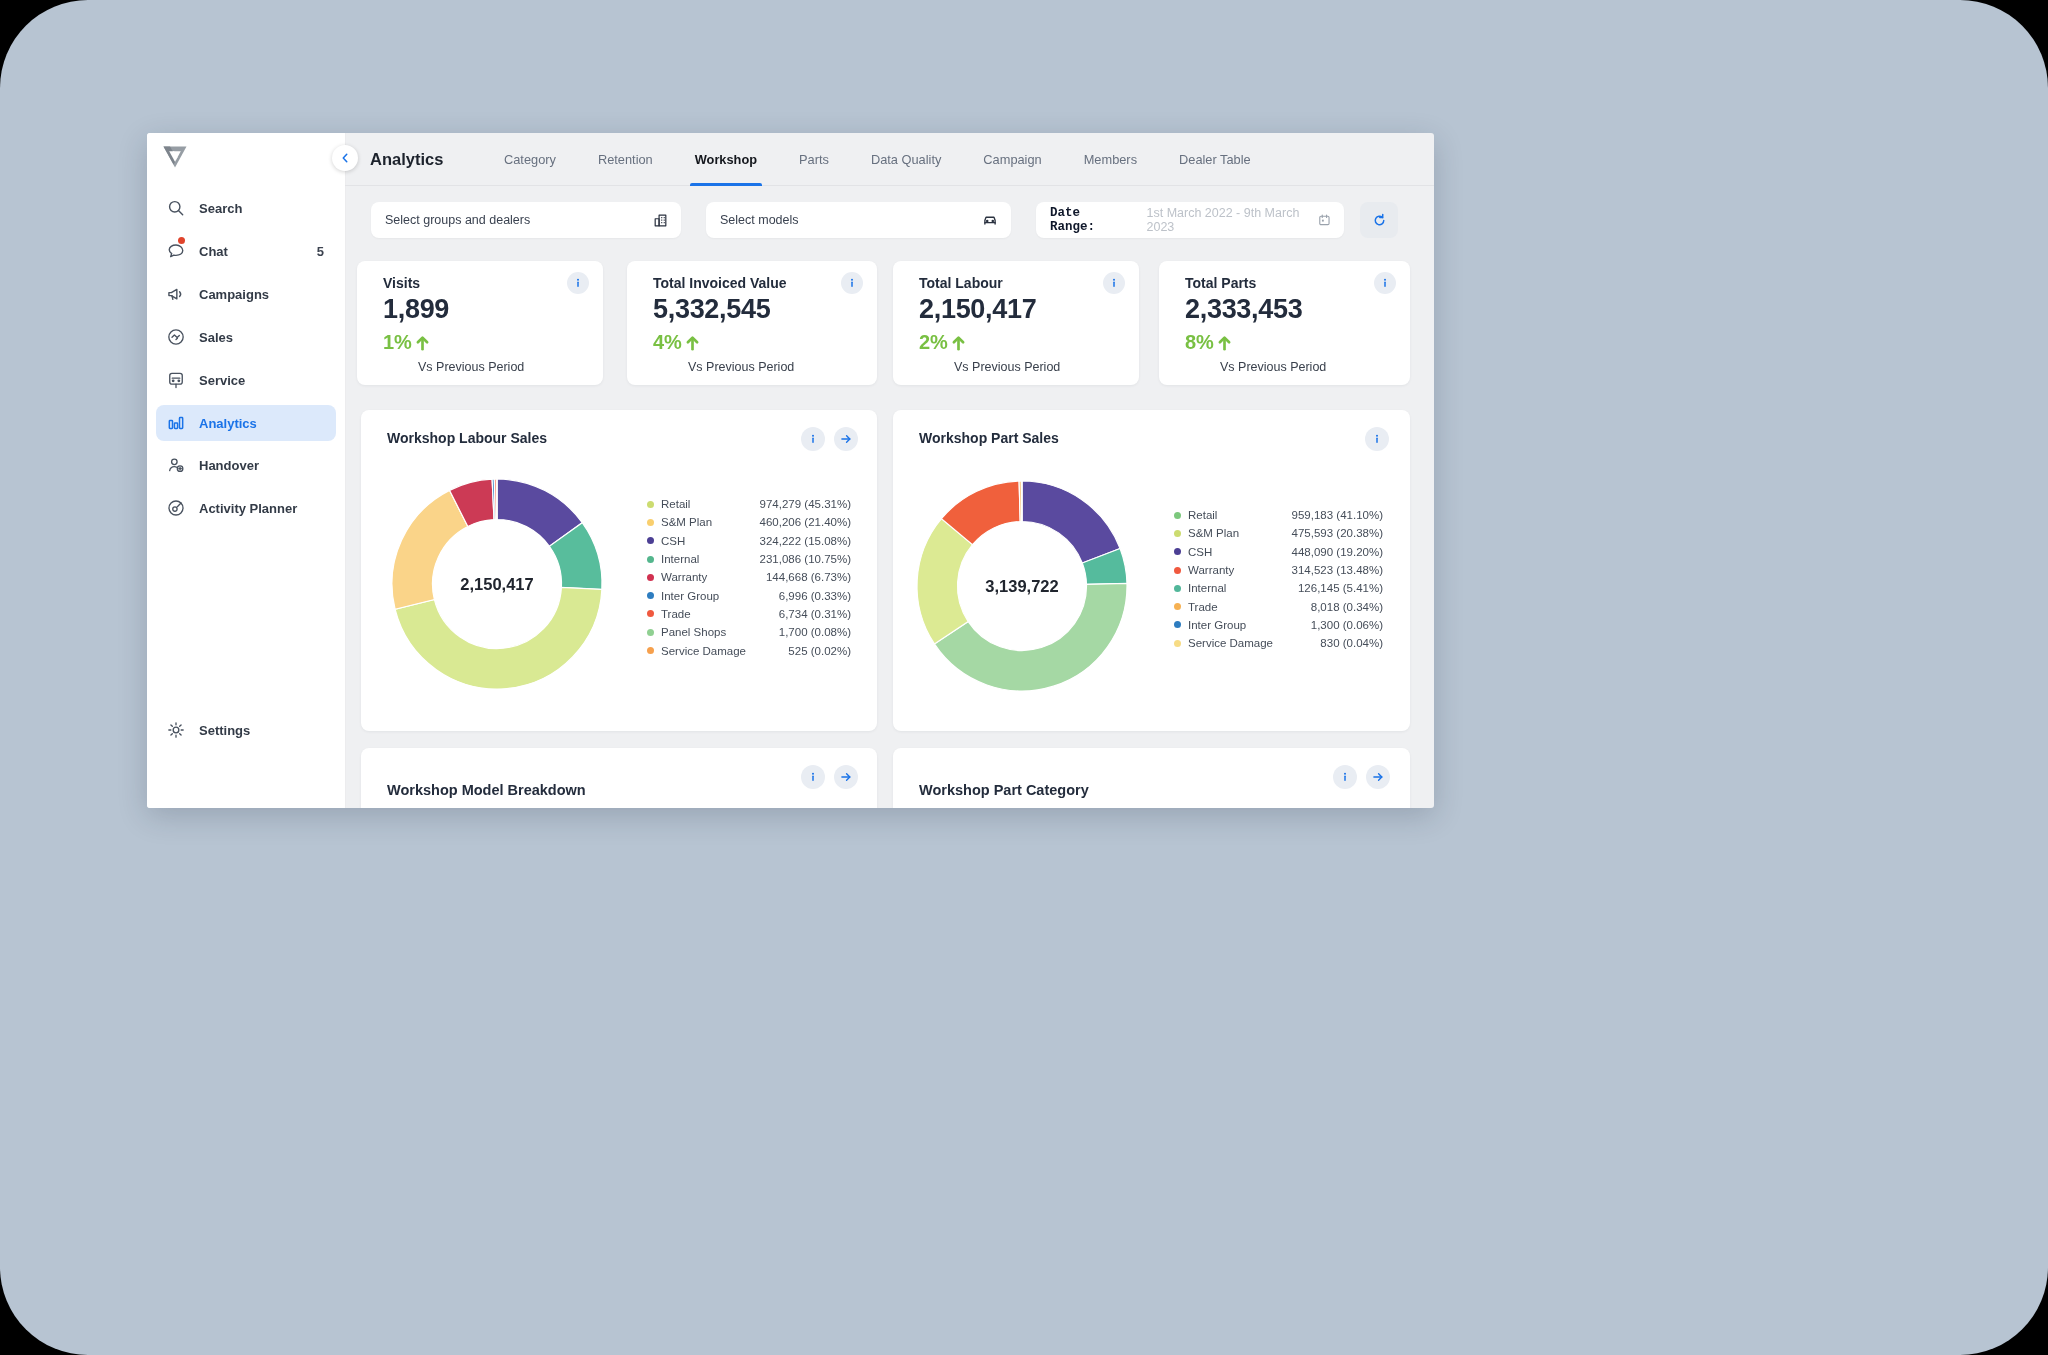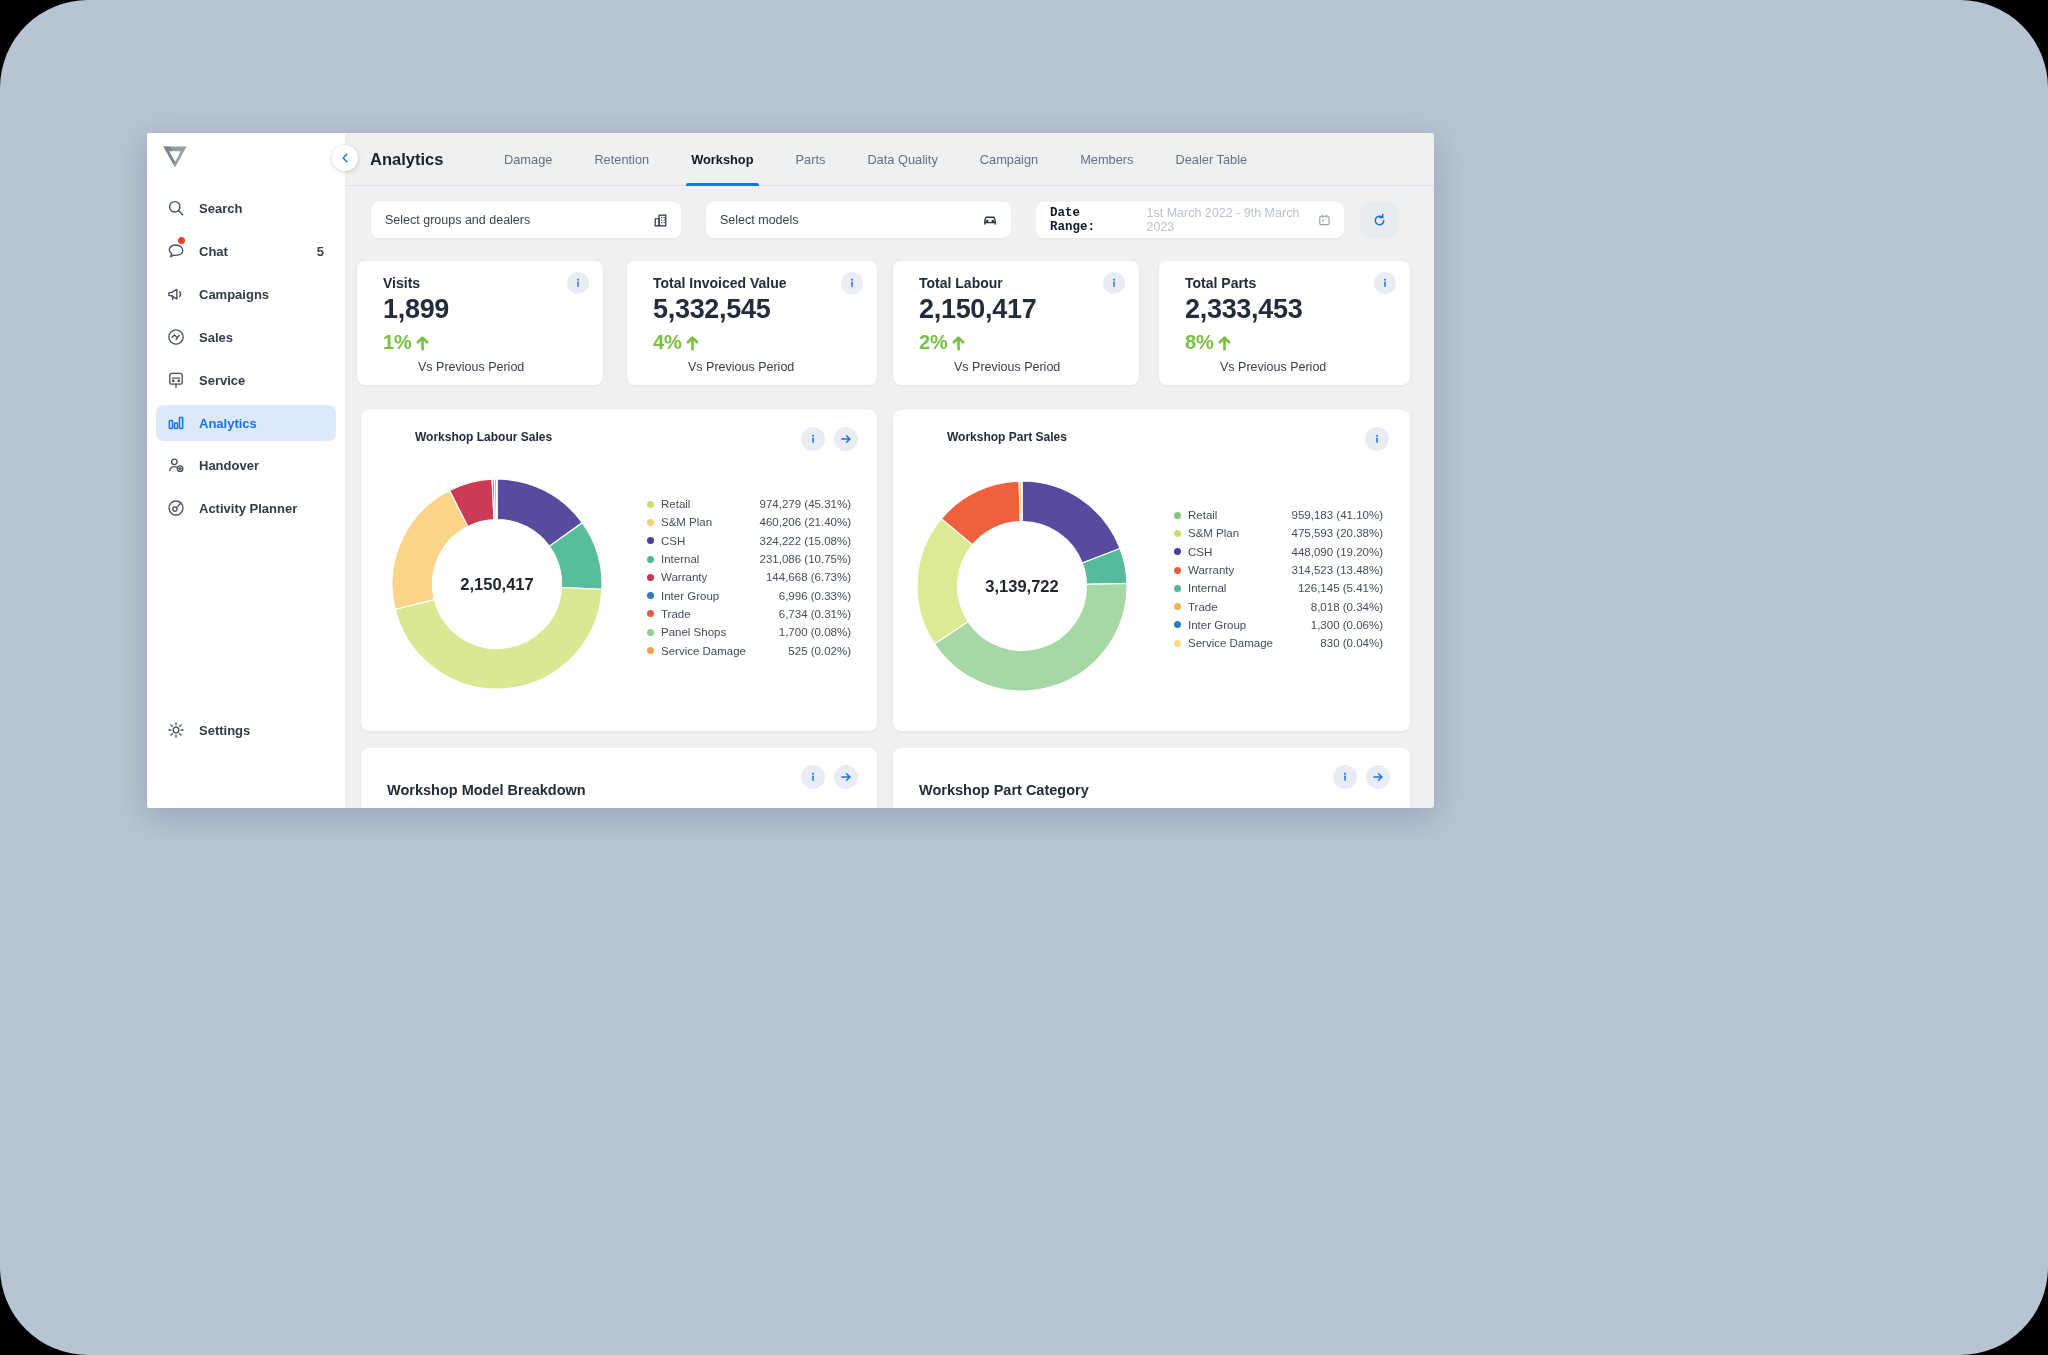--- a/index.html
+++ b/index.html
@@ -43,21 +43,21 @@
   .kpi0{left:12px;width:246px}.kpi1{left:282px;width:250px}.kpi2{left:548px;width:246px}.kpi3{left:814px;width:251px}
   .kpi-title{position:absolute;left:26px;top:14px;font-size:14px;font-weight:700;color:#232c3c;}
   .info-badge{position:absolute;right:14px;top:11px;width:22px;height:22px;border-radius:50%;background:#e9edf3;display:flex;align-items:center;justify-content:center;cursor:pointer;}
   .kpi-value{position:absolute;left:26px;top:33px;font-size:27px;font-weight:700;color:#232c3c;letter-spacing:-.3px;}
   .kpi-change{position:absolute;left:26px;top:70px;font-size:20px;font-weight:700;color:#79c043;display:flex;align-items:center;gap:3px;}
   .kpi-sub{position:absolute;left:26px;top:99px;font-size:12.5px;color:#39404c;font-weight:500;margin-left:35px;}
 
   
   .chart-card{position:absolute;top:277px;height:321px;background:#fff;border-radius:8px;box-shadow:0 1px 3px rgba(20,30,50,.06);}
   .cardA{left:16px;width:516px}.cardB{left:548px;width:517px}
-  .card-head{position:absolute;left:26px;top:20px;font-size:12px;font-weight:700;color:#232c3c;margin-left:28px;}
+  .card-head{position:absolute;left:26px;top:20px;font-size:14px;font-weight:700;color:#232c3c;}
   .head-icons{position:absolute;top:17px;display:flex;gap:9px;}
   .hiA{left:440px}.hiB{left:472px}.hiC{left:440px}
   .icon-btn{width:24px;height:24px;border-radius:50%;background:#e9edf3;display:flex;align-items:center;justify-content:center;cursor:pointer;}
   .donut-wrap{position:absolute;width:220px;height:220px;}
   .dwA{left:26px;top:64px}.dwB{left:19px;top:66px}
   .donut-center{position:absolute;inset:0;display:flex;align-items:center;justify-content:center;font-size:16.5px;font-weight:700;color:#20252e;}
   .legend{position:absolute;}
   .lgA{left:286px;top:85px;width:204px;}
   .lgB{left:281px;top:96px;width:209px;}
   .legend-row{display:flex;align-items:center;height:18.3px;font-size:11.5px;color:#454d59;}
@@ -189,21 +189,21 @@
 
       <div class="collapse-btn">
         <svg width="14" height="14" viewBox="0 0 24 24">
             <polyline points="15,5.5 9,12 15,18.5" fill="none" stroke="#1a73e8" stroke-width="2.6" stroke-linecap="round" stroke-linejoin="round"></polyline>
           </svg>
       </div>
 
       <div class="app-header">
         <div class="page-title">Analytics</div>
         <div class="tabs">
-          <div class="tab">Damage</div>
+          <div class="tab">Category</div>
           <div class="tab">Retention</div>
           <div class="tab active">Workshop</div>
           <div class="tab">Parts</div>
           <div class="tab">Data Quality</div>
           <div class="tab">Campaign</div>
           <div class="tab">Members</div>
           <div class="tab">Dealer Table</div>
         </div>
       </div>
 

